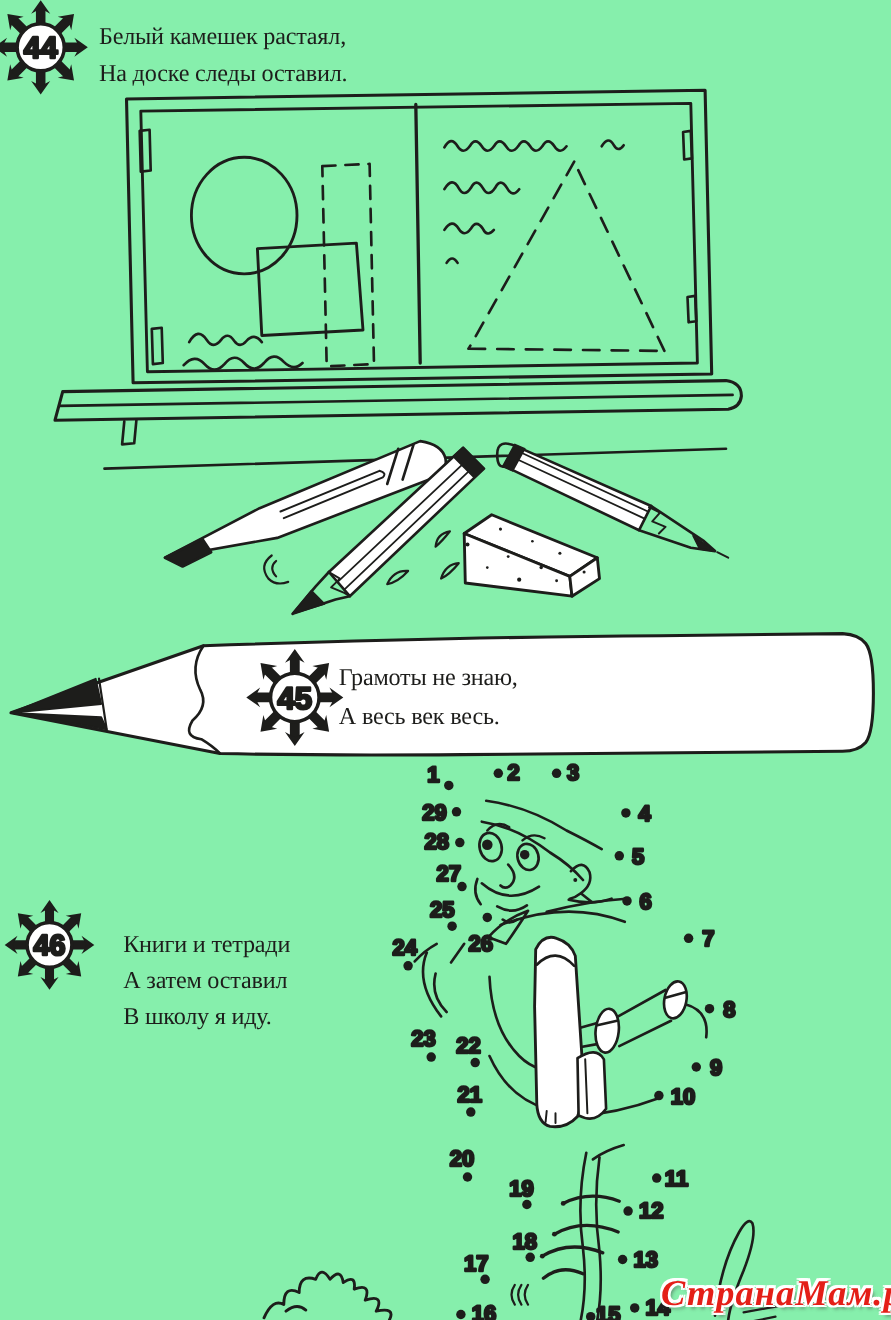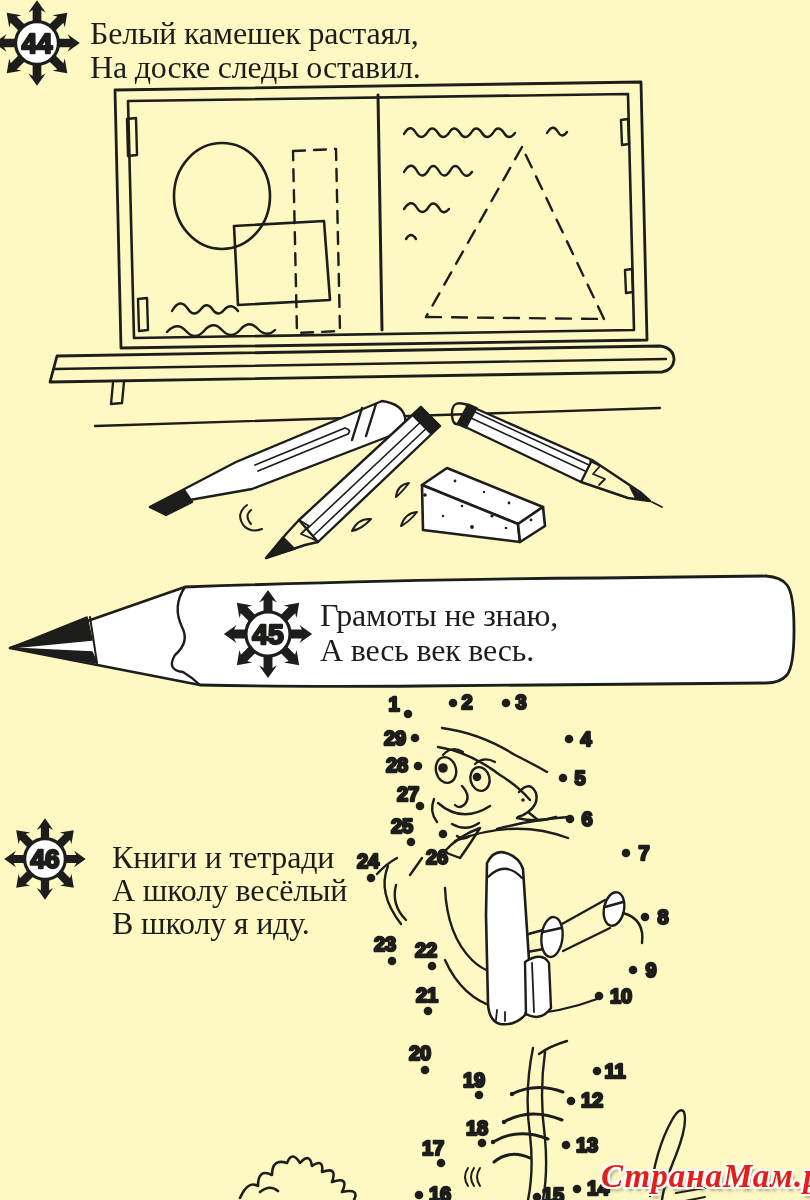--- a/index.html
+++ b/index.html
@@ -2,40 +2,40 @@
 <html style="--ink: #1d1d1b;"><head>
 <meta charset="utf-8">
 <style>
   html,body{margin:0;padding:0;background:#888;}
   .page{
     position:relative;width:810px;height:1200px;margin:0 auto;
     background:#fdfdfc;overflow:hidden;
     font-family:"Liberation Serif",serif;color:var(--ink,#1d1d1b);
   }
   #art{position:absolute;left:0;top:0;width:810px;height:1200px;color:var(--ink,#1d1d1b);}
-  .riddle{position:absolute;font-size:32px;letter-spacing:-0.2px;color:var(--ink,#1d1d1b);}
+  .riddle{position:absolute;font-size:22px;letter-spacing:-0.2px;color:var(--ink,#1d1d1b);}
   .riddle .ln{white-space:nowrap;}
   #riddle44{left:90px;top:16px;line-height:34px;}
-  #riddle45text{left:320px;top:598px;line-height:35px;}
+  #riddle45text{left:308px;top:598px;line-height:35px;}
   #riddle46{left:92px;top:841px;line-height:33px;margin-left:20px;}
   .dot-num{font-family:"Liberation Sans",sans-serif;font-weight:bold;font-size:20px;fill:var(--ink,#1d1d1b);}
   .badge-num{font-family:"Liberation Sans",sans-serif;font-weight:bold;fill:var(--ink,#1d1d1b);}
   #watermark{
     position:absolute;left:601px;top:1158px;
     font-family:"Liberation Serif",serif;font-style:italic;font-weight:bold;
     font-size:33px;letter-spacing:1px;white-space:nowrap;
     text-shadow:-2px -2px 0 #fff,2px -2px 0 #fff,-2px 2px 0 #fff,2px 2px 0 #fff,
                 -2px 0 0 #fff,2px 0 0 #fff,0 -2px 0 #fff,0 2px 0 #fff,
                 3px 4px 3px rgba(60,60,60,.45);
   }
 </style>
 </head>
 <body>
 
-<div class="page" style="background: #fef9c3;">
+<div class="page" style="background: #86efac;">
 
   <svg id="art" viewBox="0 0 810 1200">
     <g stroke="currentColor" stroke-width="2.4" fill="none" stroke-linecap="round" stroke-linejoin="round">
 
       <g>
         <path d="M115,90 L641,82 L647,340 L121,348 Z" stroke-width="2.8"></path>
         <path d="M128,101 L628,94 L634,330 L134,338 Z" stroke-width="2.6"></path>
         <path d="M378,95 L382,330" stroke-width="3"></path>
 
         <path d="M127,119 l9,-1 l1,37 l-9,1 Z M138,299 l9,-1 l1,32 l-9,1 Z"></path>
@@ -364,19 +364,19 @@
     <div class="ln">На доске следы оставил.</div>
   </div>
 
   <div class="riddle" id="riddle45text">
     <div class="ln">Грамоты не знаю,</div>
     <div class="ln">А весь век весь.</div>
   </div>
 
   <div class="riddle" id="riddle46">
     <div class="ln">Книги и тетради</div>
-    <div class="ln">А школу весёлый</div>
+    <div class="ln">А затем оставил</div>
     <div class="ln">В школу я иду.</div>
   </div>
 
   <div id="watermark" style="color: rgb(228, 31, 23);">СтранаМам.ру</div>
 
 </div>
 
 </body></html>

